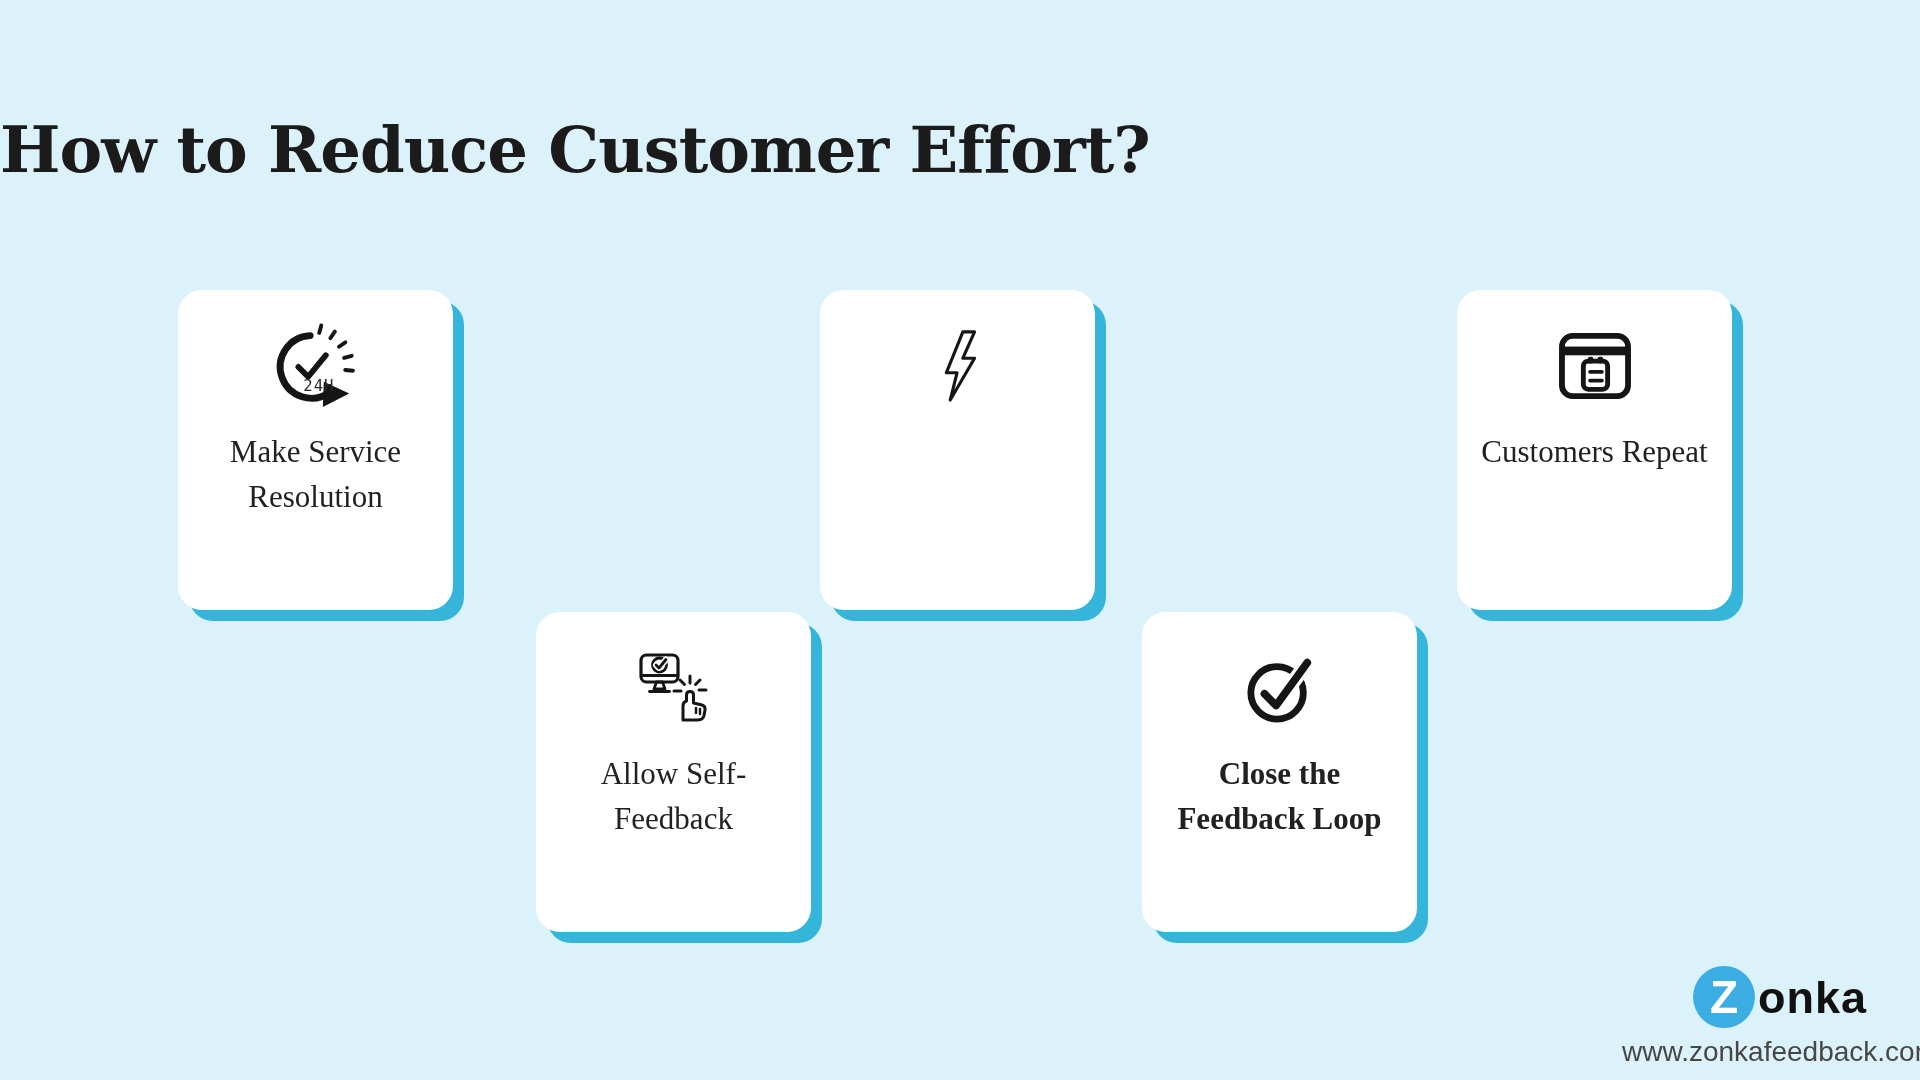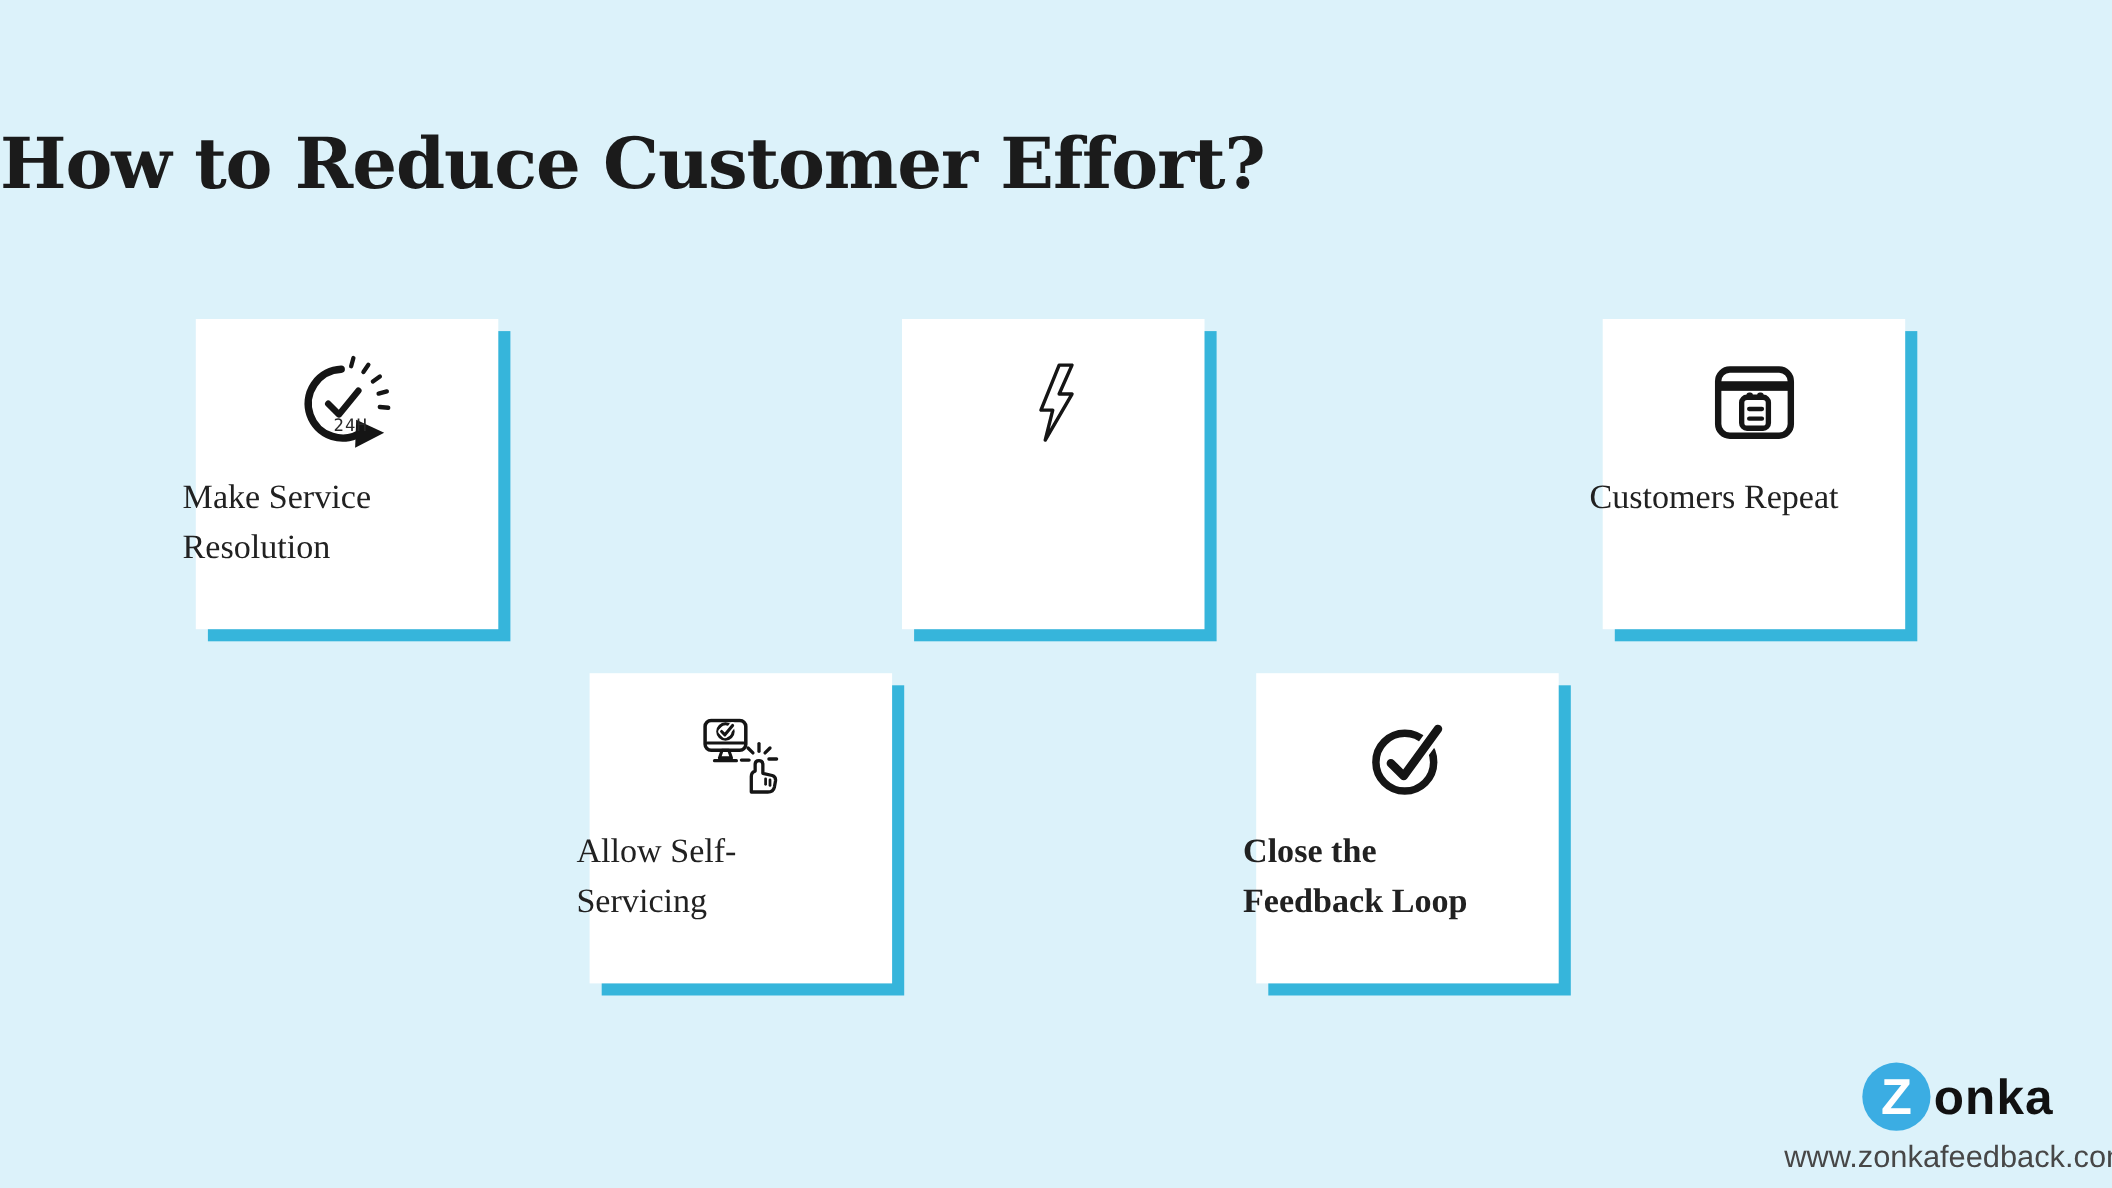--- a/index.html
+++ b/index.html
@@ -20,30 +20,32 @@
     top:112px; left:0; width:1920px;
     text-align:left;
     font-family:"DejaVu Serif", serif;
     font-weight:700;
     font-size:64px;
     letter-spacing:-1px;
     color:var(--ink);
   }
   .card{
     position:absolute;
-    width:275px; height:282px;
+    width:275px; height:320px;
     background:#ffffff;
     box-shadow:11px 11px 0 0 var(--accent);
+    border-radius:24px;
   }
   .card .icon-box{
     position:absolute; top:38px; left:0; right:0; height:76px;
     display:flex; align-items:center; justify-content:center;
   }
   .card .label{
     position:absolute; top:139px; left:-12px; right:-12px;
+    text-align:center;
     font-size:31px;
     line-height:45px;
     color:#212121;
   }
   .card .label div{white-space:nowrap;}
   .c1{left:178px; top:290px;}
   .c2{left:820px; top:290px;}
   .c3{left:1457px; top:290px;}
   .c4{left:500px; top:612px;margin-left:36px;}
   .c5{left:1142px; top:612px;font-weight:bold;}
@@ -150,21 +152,21 @@
       <line class="ln" x1="61" y1="27" x2="56.5" y2="31.5" stroke-width="3"></line>
       <line class="ln" x1="35" y1="38" x2="42" y2="38" stroke-width="3"></line>
       <line class="ln" x1="60" y1="37" x2="67" y2="37" stroke-width="3"></line>
       <path class="ln" d="M 44 67 L 44 53 Q 44 49 47.5 48 L 47.5 42 Q 47.5 38.5 51 38.5 Q 54.5 38.5 54.5 42 L 54.5 50 L 63 52 Q 66.5 53 66 57 L 65 62.5 Q 64 67 59 67 Z" stroke-width="3"></path>
       <line class="ln" x1="57" y1="55" x2="57" y2="60" stroke-width="2.5"></line>
       <line class="ln" x1="61" y1="56" x2="61" y2="61" stroke-width="2.5"></line>
     </svg>
   </div>
   <div class="label">
     <div>Allow Self-</div>
-    <div>Servicing</div>
+    <div>Feedback</div>
   </div>
 </div>
 
 <div class="card c5">
   <div class="icon-box">
     <svg width="70" height="72" viewBox="0 0 72 74">
       <circle class="ln" cx="33" cy="42" r="27" stroke-width="7"></circle>
       <path class="case" d="M 20 43 L 32 55 L 64 11" stroke-width="15"></path>
       <path class="ln" d="M 20 43 L 32 55 L 64 11" stroke-width="8"></path>
     </svg>

